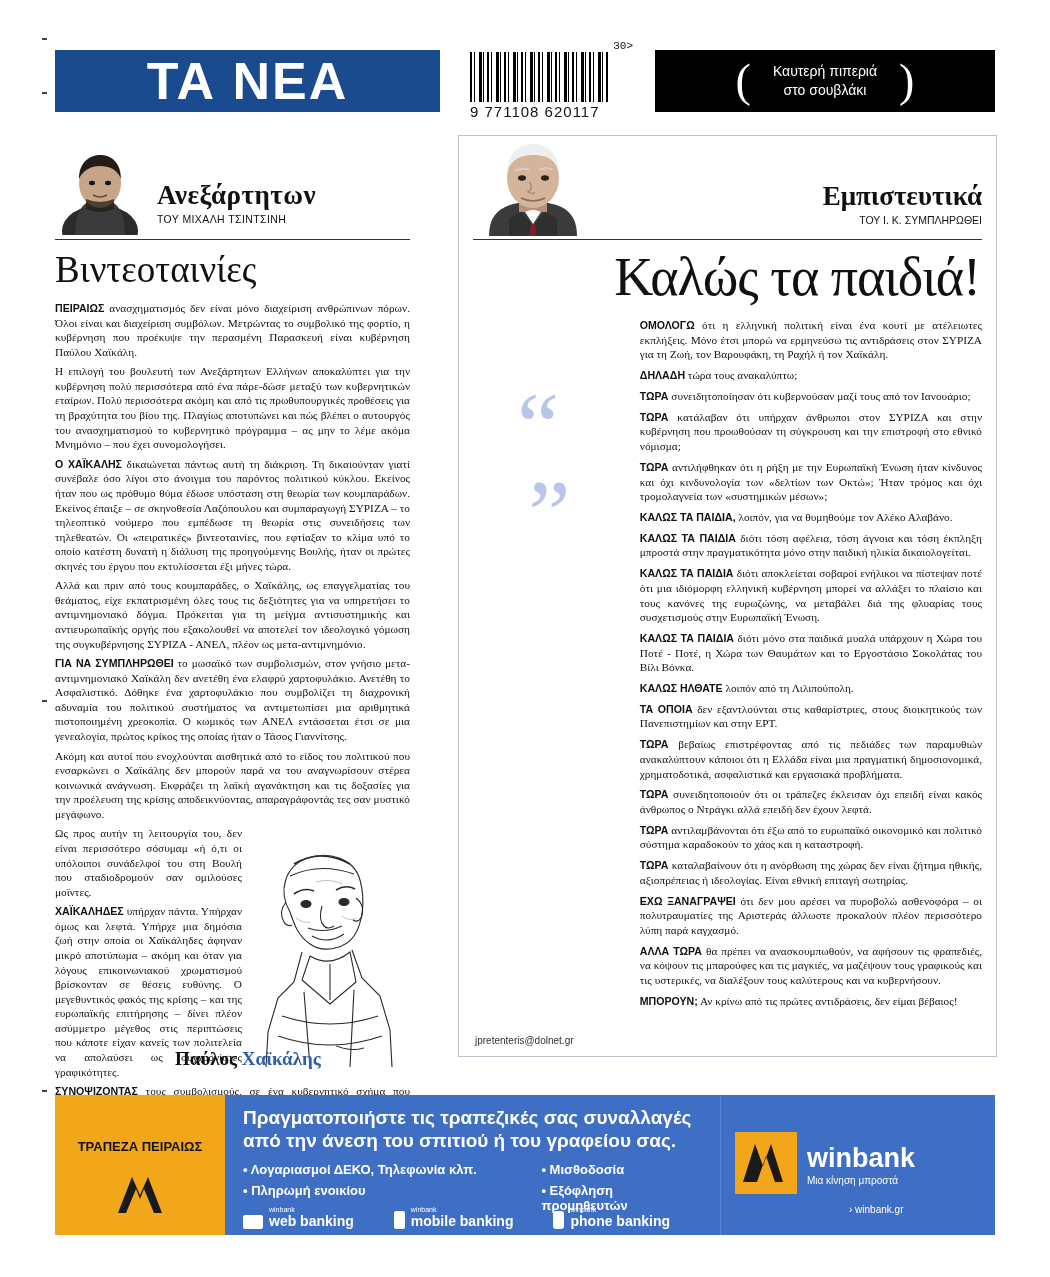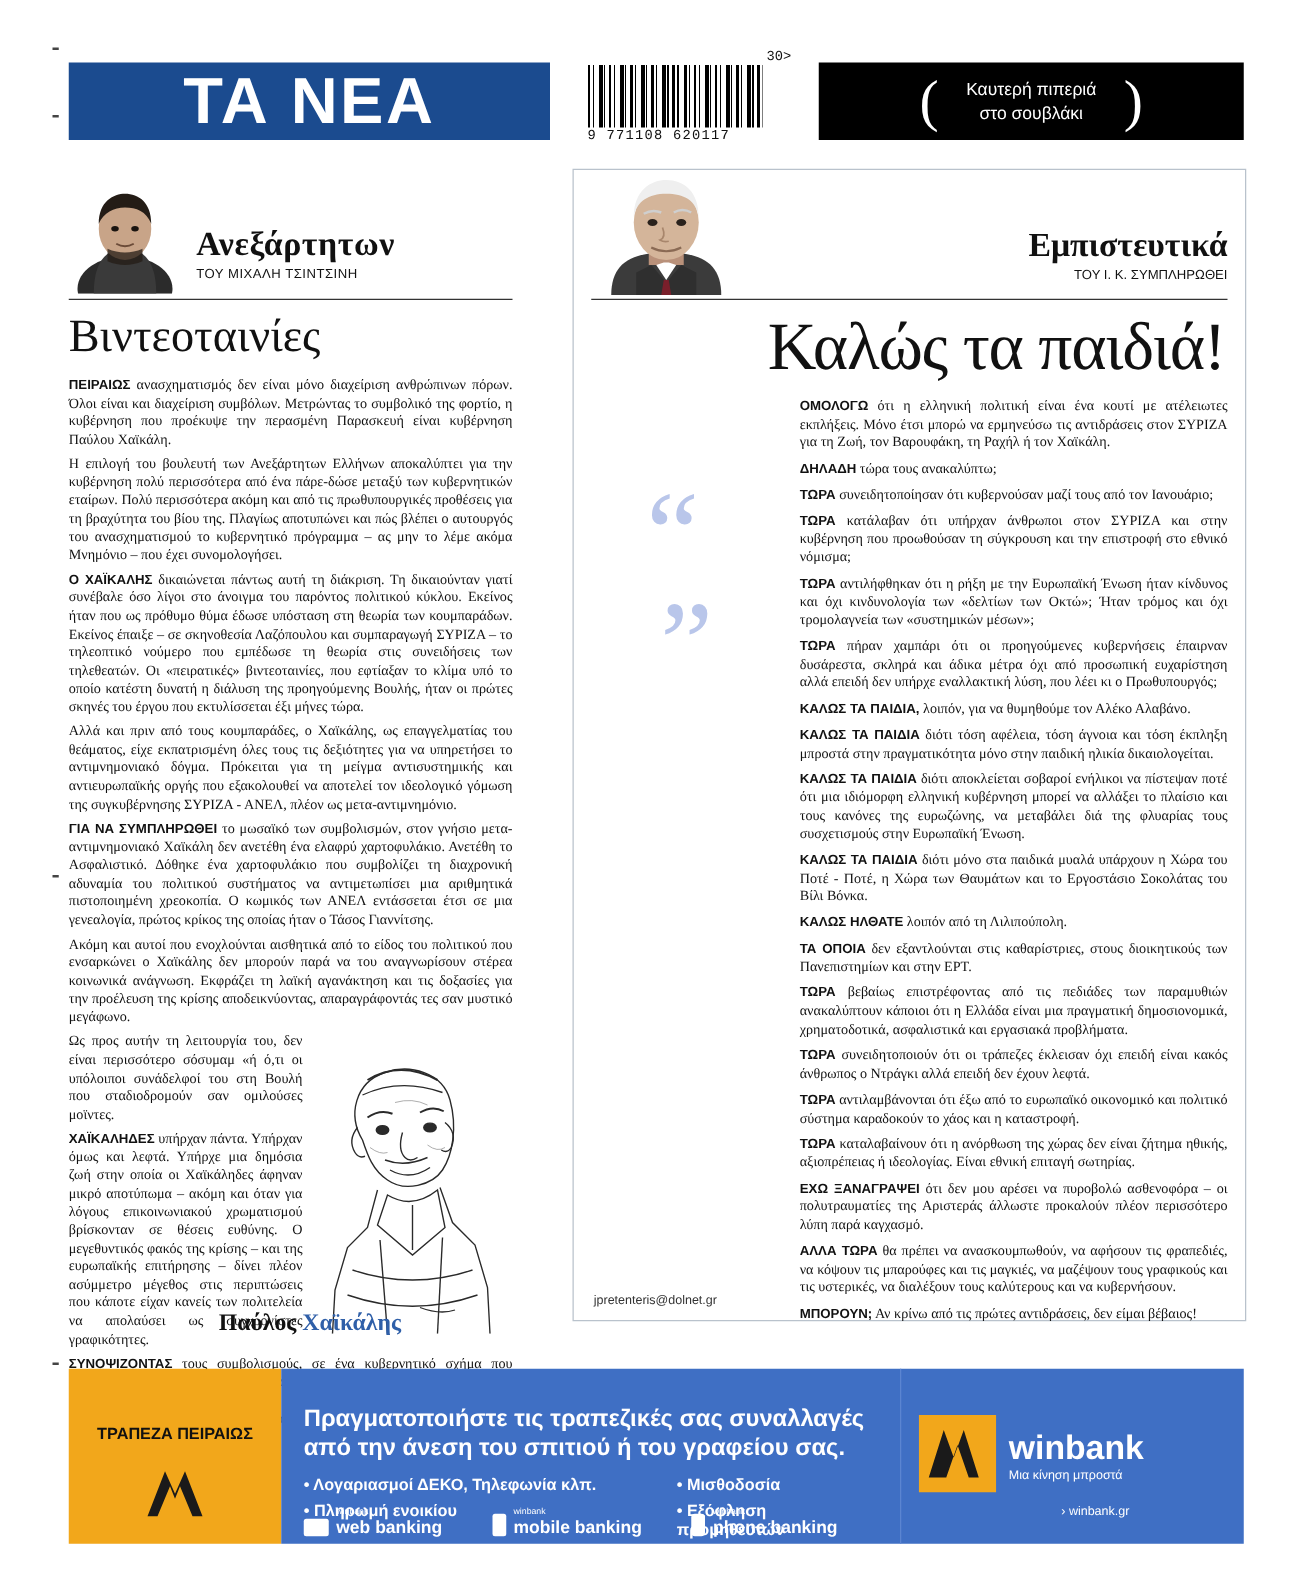--- a/index.html
+++ b/index.html
@@ -42,22 +42,22 @@
     width: 155px; height: 65px;
   }
   .barcode-bars {
     width: 140px; height: 50px;
     background:
       repeating-linear-gradient(to right,
         #000 0 2px, #fff 2px 4px, #000 4px 5px, #fff 5px 9px,
         #000 9px 12px, #fff 12px 13px, #000 13px 14px, #fff 14px 17px);
   }
   .barcode-num {
-    font-family: Liberation Mono, monospace;
-    font-size: 11px;
+    font-family: Liberation Sans, sans-serif;
+    font-size: 15px;
     letter-spacing: 1px;
     margin-top: 1px;
   }
   .barcode-tag {
     position: absolute;
     right: -8px; top: -12px;
     font-family: Liberation Mono, monospace;
     font-size: 11px;
   }
 
@@ -279,21 +279,21 @@
   }
   .ad-logo-mark {
     position: absolute;
     top: 78px; left: 50%;
     transform: translateX(-50%);
   }
   .ad-mid {
     flex: 1;
     background: #3f6fc4;
     color: #fff;
-    padding: 29px 18px 8px 18px;
+    padding: 11px 18px 8px 18px;
     position: relative;
   }
   .ad-h1 {
     font-family: "Liberation Sans", sans-serif;
     font-weight: bold;
     font-size: 19px;
     line-height: 1.22;
   }
   .ad-bullets {
     display: flex;
@@ -506,21 +506,20 @@
       <span class="qmark">“</span>
       <span class="qmark-end">”</span>
     </div>
 
     <div class="rp-text">
       <p><span class="kw">ΟΜΟΛΟΓΩ</span> <span>ότι η ελληνική πολιτική είναι ένα κουτί με ατέλειωτες εκπλήξεις. Μόνο έτσι μπορώ να ερμηνεύσω τις αντιδράσεις στον ΣΥΡΙΖΑ για τη Ζωή, τον Βαρουφάκη, τη Ραχήλ ή τον Χαϊκάλη.</span></p>
       <p><span class="kw">ΔΗΛΑΔΗ</span> <span>τώρα τους ανακαλύπτω;</span></p>
       <p><span class="kw">ΤΩΡΑ</span> <span>συνειδητοποίησαν ότι κυβερνούσαν μαζί τους από τον Ιανουάριο;</span></p>
       <p><span class="kw">ΤΩΡΑ</span> <span>κατάλαβαν ότι υπήρχαν άνθρωποι στον ΣΥΡΙΖΑ και στην κυβέρνηση που προωθούσαν τη σύγκρουση και την επιστροφή στο εθνικό νόμισμα;</span></p>
       <p><span class="kw">ΤΩΡΑ</span> <span>αντιλήφθηκαν ότι η ρήξη με την Ευρωπαϊκή Ένωση ήταν κίνδυνος και όχι κινδυνολογία των «δελτίων των Οκτώ»; Ήταν τρόμος και όχι τρομολαγνεία των «συστημικών μέσων»;</span></p>
-      <p><span class="kw">ΤΩΡΑ</span> <span>πήραν χαμπάρι ότι οι προηγούμενες κυβερνήσεις έπαιρναν δυσάρεστα, σκληρά και άδικα μέτρα όχι από προσωπική ευχαρίστηση αλλά επειδή δεν υπήρχε εναλλακτική λύση, που λέει κι ο Πρωθυπουργός;</span></p>
       <p><span class="kw">ΚΑΛΩΣ ΤΑ ΠΑΙΔΙΑ,</span> <span>λοιπόν, για να θυμηθούμε τον Αλέκο Αλαβάνο.</span></p>
       <p><span class="kw">ΚΑΛΩΣ ΤΑ ΠΑΙΔΙΑ</span> <span>διότι τόση αφέλεια, τόση άγνοια και τόση έκπληξη μπροστά στην πραγματικότητα μόνο στην παιδική ηλικία δικαιολογείται.</span></p>
       <p><span class="kw">ΚΑΛΩΣ ΤΑ ΠΑΙΔΙΑ</span> <span>διότι αποκλείεται σοβαροί ενήλικοι να πίστεψαν ποτέ ότι μια ιδιόμορφη ελληνική κυβέρνηση μπορεί να αλλάξει το πλαίσιο και τους κανόνες της ευρωζώνης, να μεταβάλει διά της φλυαρίας τους συσχετισμούς στην Ευρωπαϊκή Ένωση.</span></p>
       <p><span class="kw">ΚΑΛΩΣ ΤΑ ΠΑΙΔΙΑ</span> <span>διότι μόνο στα παιδικά μυαλά υπάρχουν η Χώρα του Ποτέ - Ποτέ, η Χώρα των Θαυμάτων και το Εργοστάσιο Σοκολάτας του Βίλι Βόνκα.</span></p>
       <p><span class="kw">ΚΑΛΩΣ ΗΛΘΑΤΕ</span> <span>λοιπόν από τη Λιλιπούπολη.</span></p>
       <p><span class="kw">ΤΑ ΟΠΟΙΑ</span> <span>δεν εξαντλούνται στις καθαρίστριες, στους διοικητικούς των Πανεπιστημίων και στην ΕΡΤ.</span></p>
       <p><span class="kw">ΤΩΡΑ</span> <span>βεβαίως επιστρέφοντας από τις πεδιάδες των παραμυθιών ανακαλύπτουν κάποιοι ότι η Ελλάδα είναι μια πραγματική δημοσιονομικά, χρηματοδοτικά, ασφαλιστικά και εργασιακά προβλήματα.</span></p>
       <p><span class="kw">ΤΩΡΑ</span> <span>συνειδητοποιούν ότι οι τράπεζες έκλεισαν όχι επειδή είναι κακός άνθρωπος ο Ντράγκι αλλά επειδή δεν έχουν λεφτά.</span></p>
       <p><span class="kw">ΤΩΡΑ</span> <span>αντιλαμβάνονται ότι έξω από το ευρωπαϊκό οικονομικό και πολιτικό σύστημα καραδοκούν το χάος και η καταστροφή.</span></p>
       <p><span class="kw">ΤΩΡΑ</span> <span>καταλαβαίνουν ότι η ανόρθωση της χώρας δεν είναι ζήτημα ηθικής, αξιοπρέπειας ή ιδεολογίας. Είναι εθνική επιταγή σωτηρίας.</span></p>

